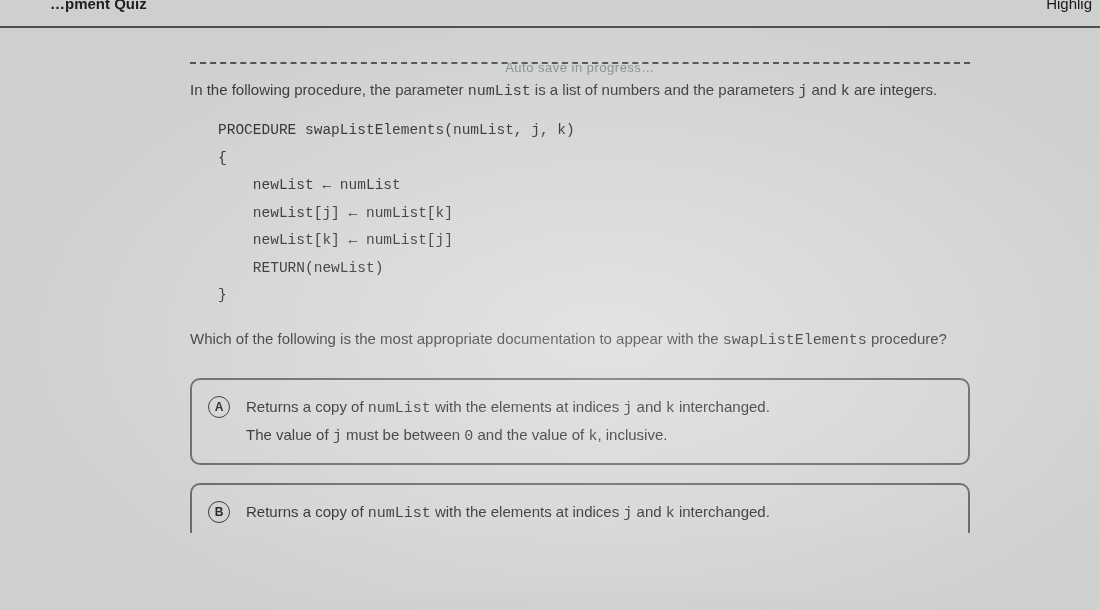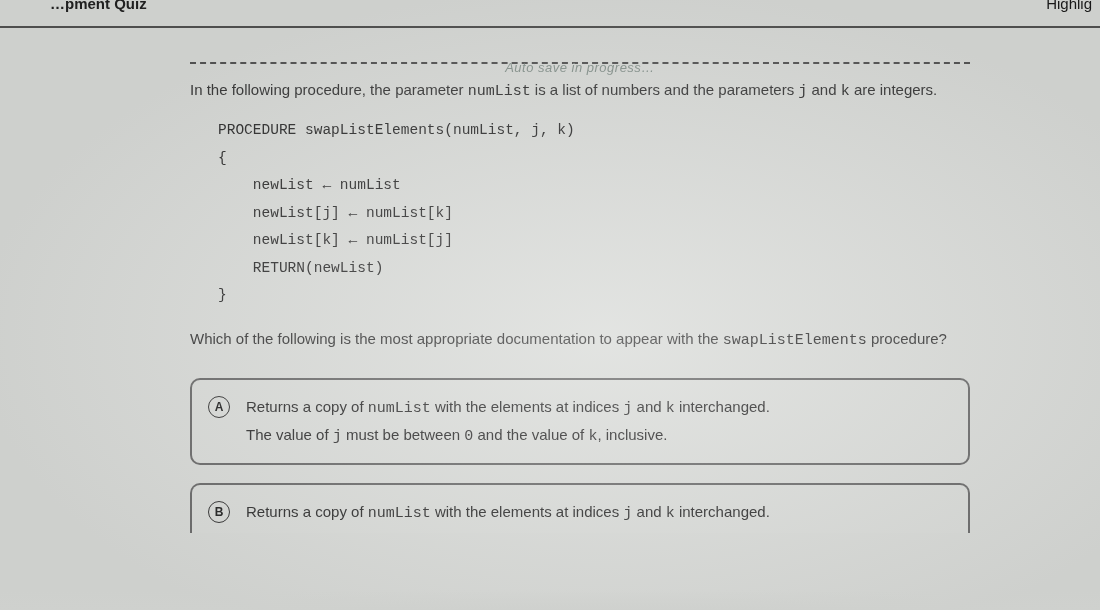--- a/index.html
+++ b/index.html
@@ -54,21 +54,20 @@
   }
   .autosave {
     text-align: center;
     font-size: 13px;
     color: #8a9590;
     letter-spacing: 0.5px;
     margin-top: -2px;
     margin-bottom: -16px;
     position: relative;
     z-index: 2;
-    font-style: italic;
   }
   .prompt {
     color: #3a3a3a;
     margin-bottom: 14px;
   }
   .mono {
     font-family: "Courier New", Courier, monospace;
     color: #333;
   }
   .codeblock {

